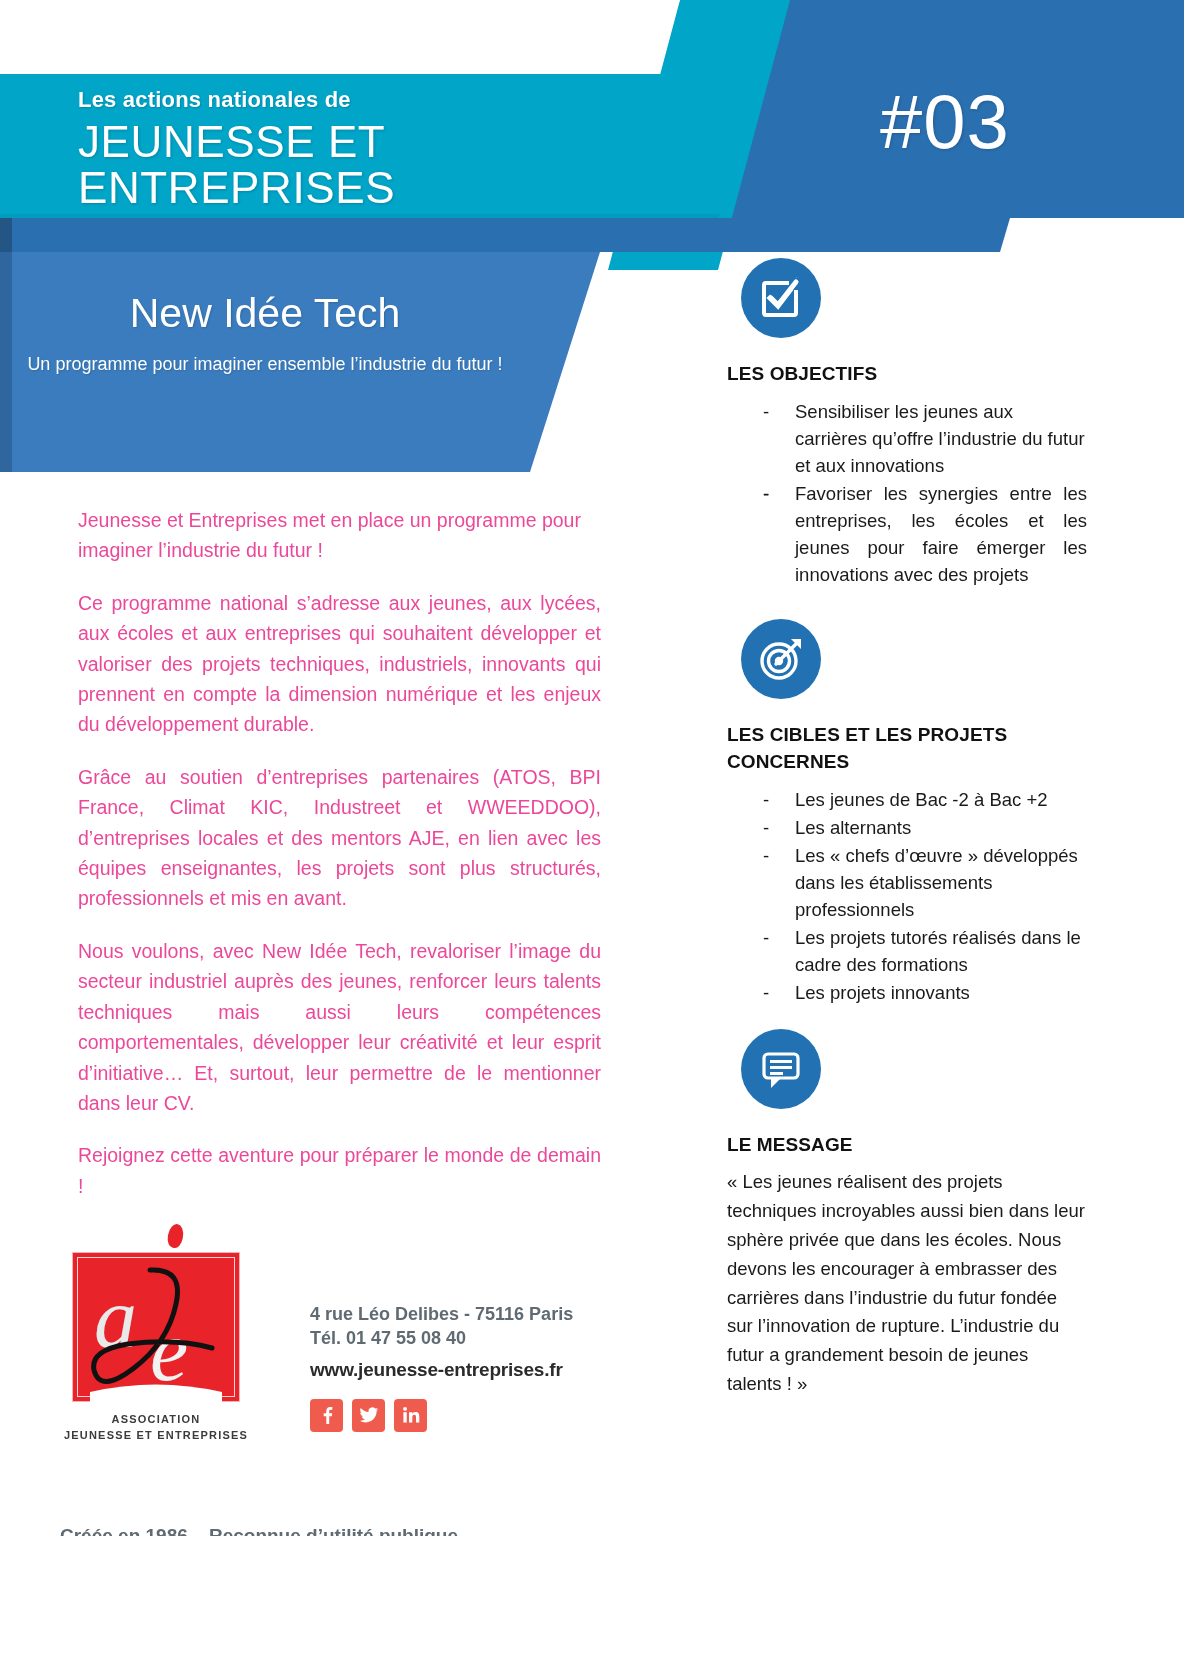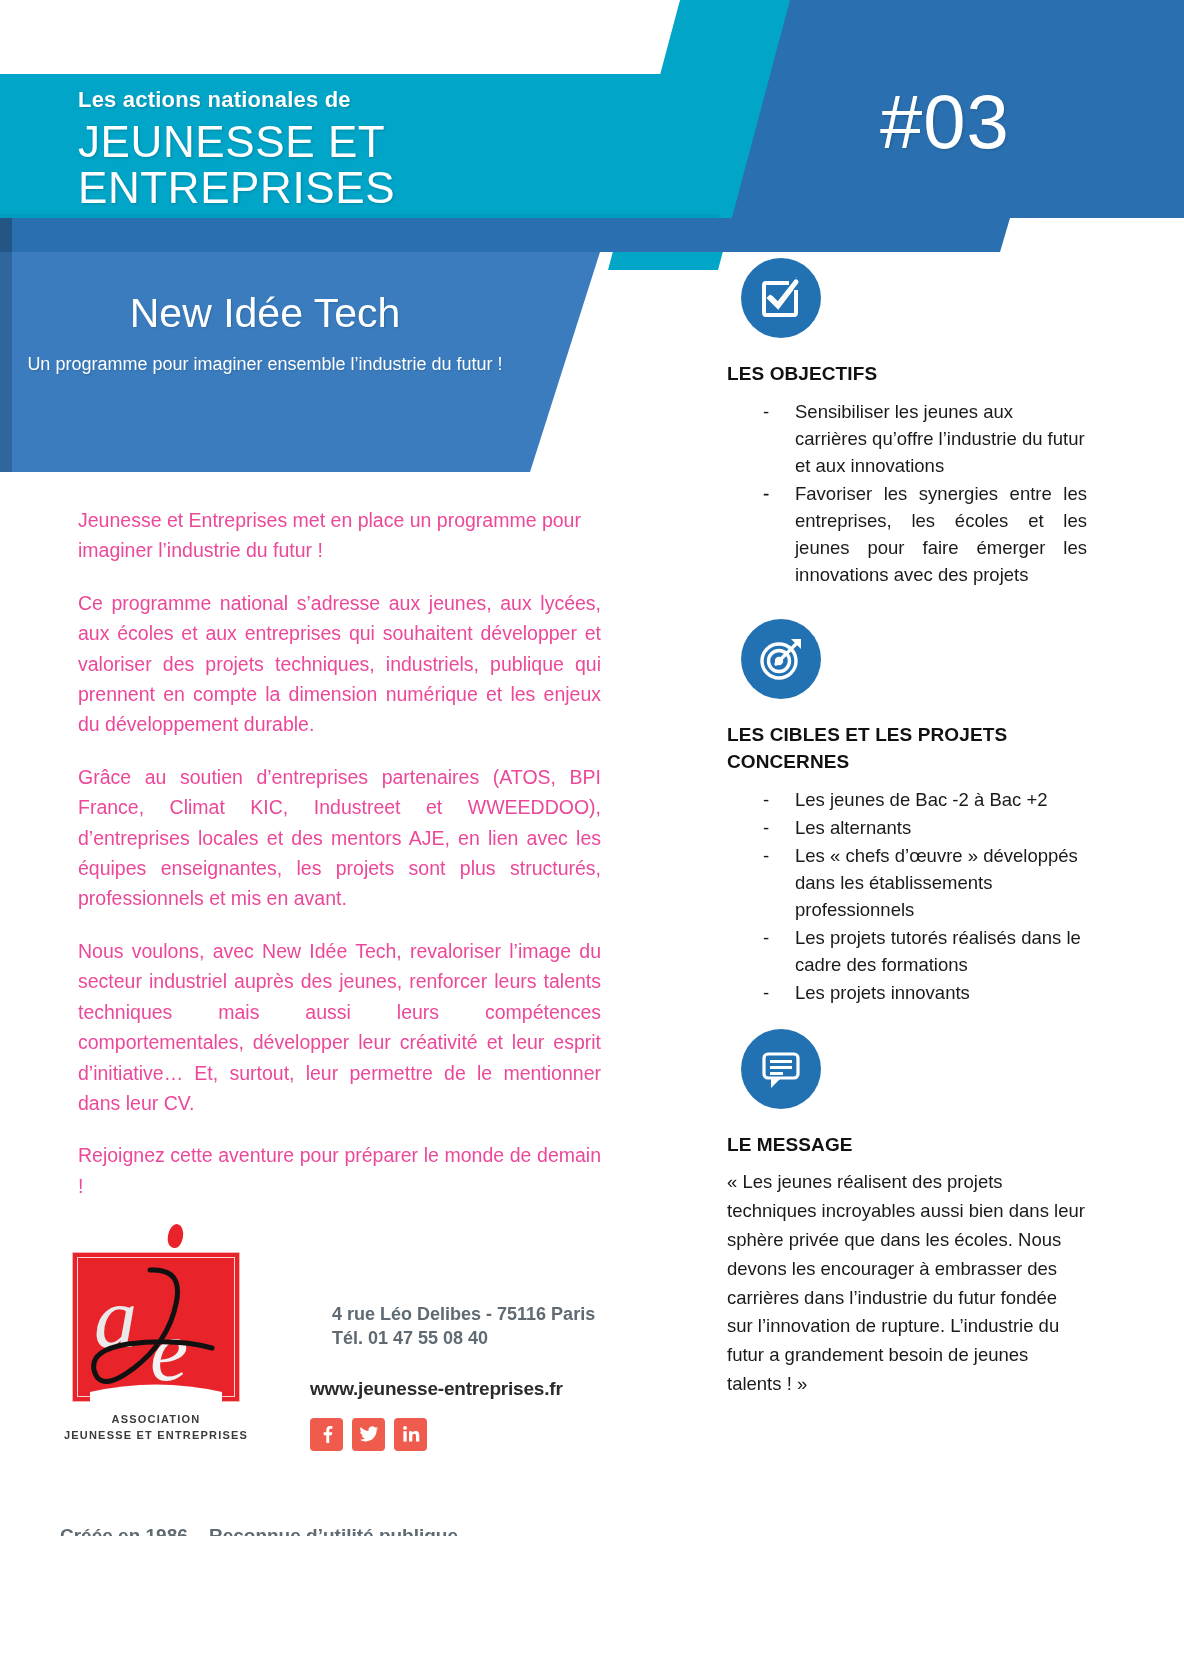--- a/index.html
+++ b/index.html
@@ -217,24 +217,23 @@
     left: 250px;
     top: 80px;
     width: 340px;
   }
   .contact-line {
     font-size: 18px;
     color: #5f6a72;
     line-height: 1.35;
     font-weight: bold;
     font-family: "Liberation Sans", sans-serif;
-    margin-left: 22px;
   }
   .contact-url {
-    margin-top: 27px;
+    margin-top: 8px;
     font-size: 19px;
     color: #2b2b2b;
     font-weight: bold;
     letter-spacing: -0.2px;
     font-family: "Liberation Sans", sans-serif;
   }
   .socials {
     margin-top: 18px;
     display: flex;
     gap: 9px;
@@ -293,21 +292,21 @@
       <polygon points="0,34 12,34 12,254 0,254" fill="#1d3f63" opacity="0.35"></polygon>
     </svg>
     <div class="tb-text">
       <div class="tb-title">New Idée Tech</div>
       <div class="tb-sub">Un programme pour imaginer ensemble l’industrie du futur !</div>
     </div>
   </div>
 
   <div class="left-col">
     <p class="body-p left-align">Jeunesse et Entreprises met en place un programme pour imaginer l’industrie du futur !</p>
-    <p class="body-p">Ce programme national s’adresse aux jeunes, aux lycées, aux écoles et aux entreprises qui souhaitent développer et valoriser des projets techniques, industriels, publique qui prennent en compte la dimension numérique et les enjeux du développement durable.</p>
+    <p class="body-p">Ce programme national s’adresse aux jeunes, aux lycées, aux écoles et aux entreprises qui souhaitent développer et valoriser des projets techniques, industriels, innovants qui prennent en compte la dimension numérique et les enjeux du développement durable.</p>
     <p class="body-p">Grâce au soutien d’entreprises partenaires (ATOS, BPI France, Climat KIC, Industreet et WWEEDDOO), d’entreprises locales et des mentors AJE, en lien avec les équipes enseignantes, les projets sont plus structurés, professionnels et mis en avant.</p>
     <p class="body-p">Nous voulons, avec New Idée Tech, revaloriser l’image du secteur industriel auprès des jeunes, renforcer leurs talents techniques mais aussi leurs compétences comportementales, développer leur créativité et leur esprit d’initiative… Et, surtout, leur permettre de le mentionner dans leur CV.</p>
     <p class="body-p">Rejoignez cette aventure pour préparer le monde de demain !</p>
   </div>
 
   <div class="right-col">
 
     <div class="ricon">
       <svg width="44" height="44" viewBox="0 0 44 44">
         <rect x="5" y="7" width="32" height="32" rx="2" fill="none" stroke="#ffffff" stroke-width="4"></rect>

